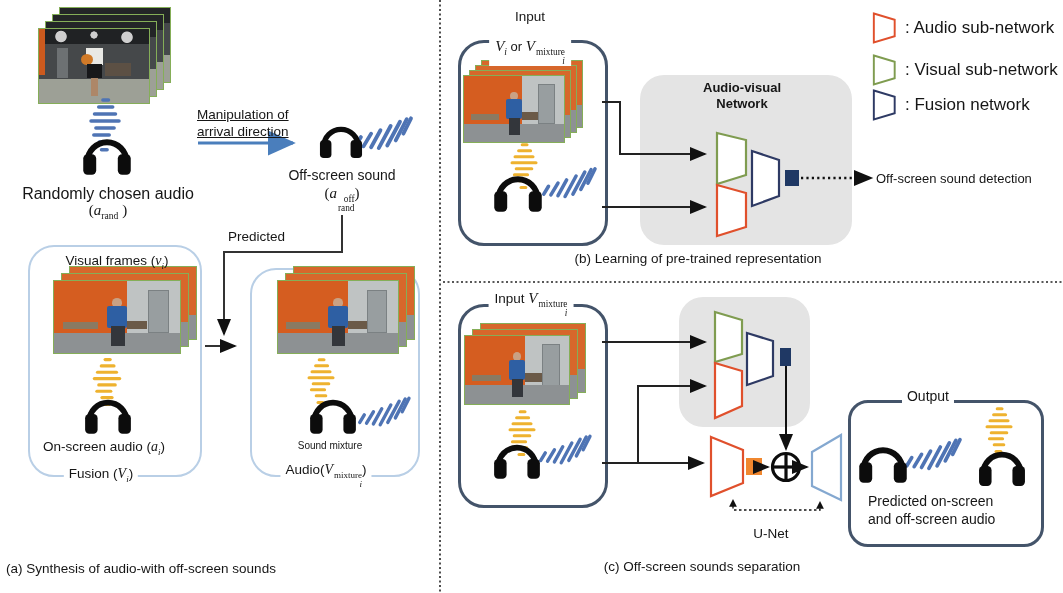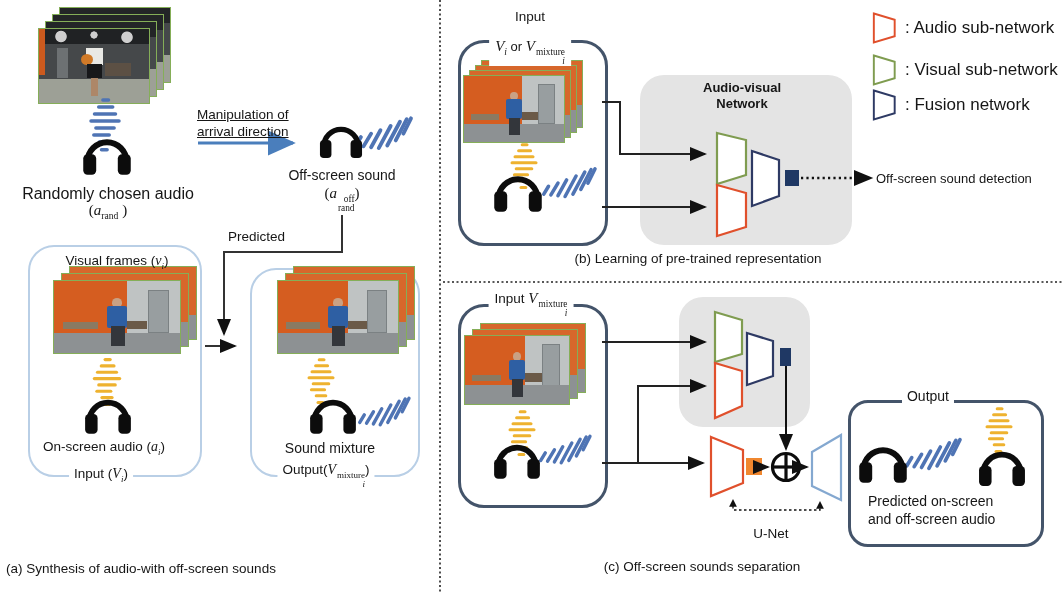--- a/index.html
+++ b/index.html
@@ -331,25 +331,25 @@
   </div>
   <div class="lbl" style="left:228px;top:229px;">Predicted</div>
 
   <div class="lbl ctr" style="left:117px;top:252px;">
     <span>Visual frames (</span><span class="math" style="font-size:14px;">v</span><sub class="msub it math" style="font-size:9px;">i</sub><span>)</span>
   </div>
   <div class="lbl ctr" style="left:104px;top:438px;">
     <span>On-screen audio (</span><span class="math" style="font-size:14px;">a</span><sub class="msub it math" style="font-size:9px;">i</sub><span>)</span>
   </div>
   <div class="lbl ctr whitebg" style="left:101px;top:465px;">
-    <span>Input (</span><span class="math" style="font-size:14px;">V</span><sub class="msub it math" style="font-size:9px;">i</sub><span>)</span>
-  </div>
-  <div class="lbl ctr" style="left:330px;top:440px;font-size:14px;">Sound mixture</div>
+    <span>Fusion (</span><span class="math" style="font-size:14px;">V</span><sub class="msub it math" style="font-size:9px;">i</sub><span>)</span>
+  </div>
+  <div class="lbl ctr" style="left:330px;top:440px;font-size:10px;">Sound mixture</div>
   <div class="lbl ctr whitebg" style="left:326px;top:461px;">
-    <span>Output(</span><span class="math" style="font-size:14px;">V</span><span class="ss math" style="font-size:9px;">
+    <span>Audio(</span><span class="math" style="font-size:14px;">V</span><span class="ss math" style="font-size:9px;">
         <span class="top">mixture</span>
         <span class="bot">i</span>
       </span><span>)</span>
   </div>
   <div class="caption" style="left:6px;top:527px;margin-top:34px;">(a) Synthesis of  audio-with off-screen sounds</div>
 
   <div class="lbl ctr" style="left:530px;top:9px;background:#fff;padding:0 6px;">
     <span style="display:block;">Input</span>
     <span style="display:block;margin-top:11px;" class="math"><span>V</span><sub class="msub it">i</sub><span class="rm" style="font-family:'Liberation Sans',sans-serif;font-size:13px;"> or </span><span>V</span><span class="ss">
           <span class="top">mixture</span>

